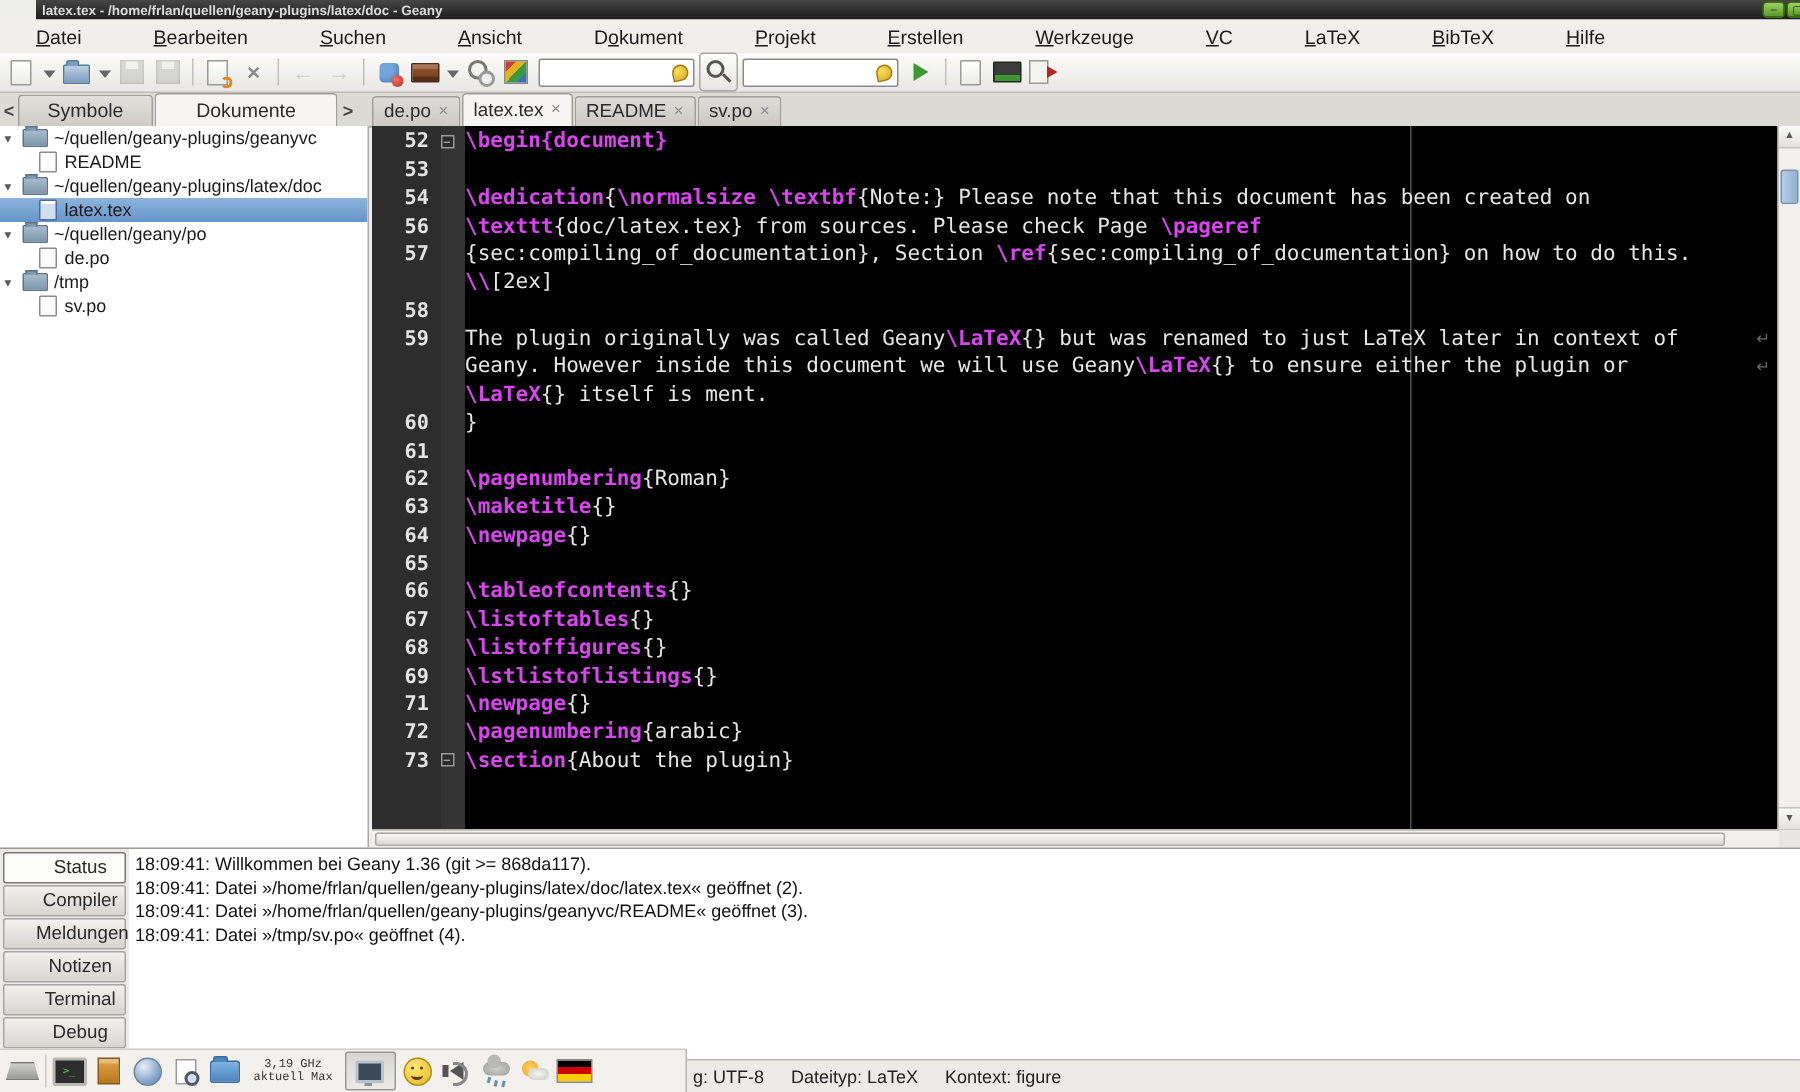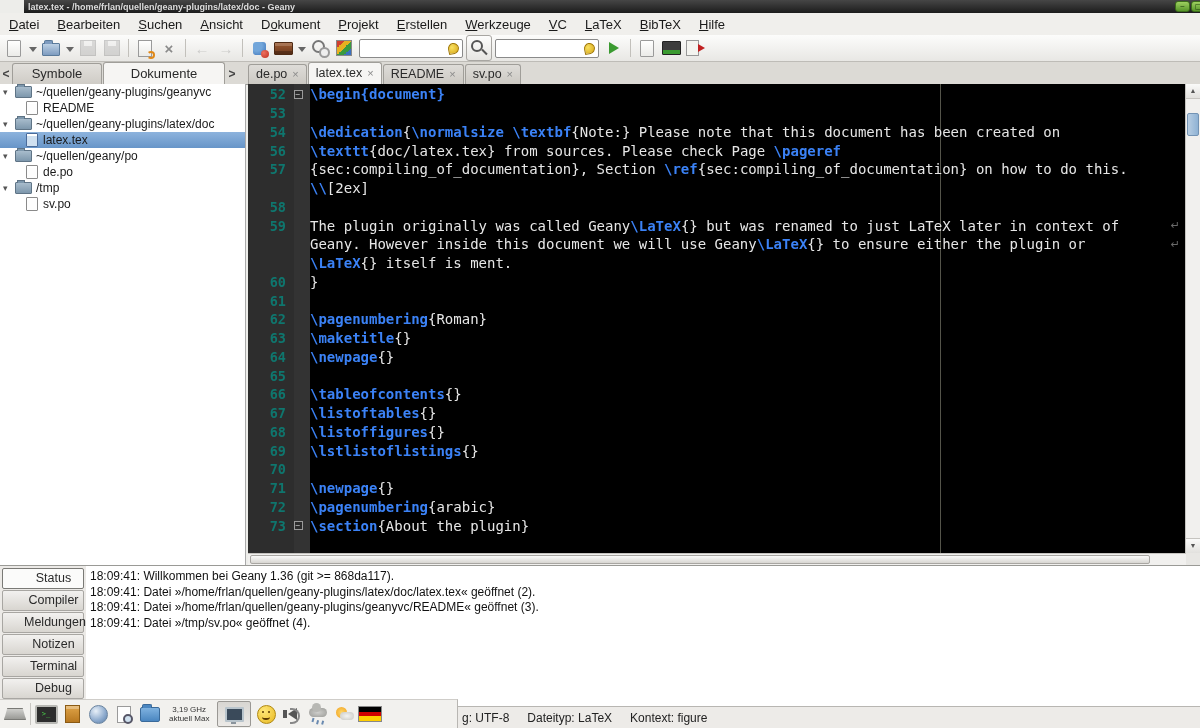--- a/index.html
+++ b/index.html
@@ -8,21 +8,21 @@
   
   #titlebar{position:absolute;left:0;top:0;width:1200px;height:13px;
     background:linear-gradient(#464646,#1c1c1c);display:flex;align-items:center;margin-left:24px;}
   #title-text{color:#dcdcdc;font-size:9px;font-weight:bold;padding-left:4px;white-space:nowrap;}
   #win-controls{position:absolute;right:2px;top:1px;display:flex;gap:1px;}
   .winbtn{width:15px;height:11px;border-radius:3px;background:linear-gradient(#9ed060,#58962a);
     border:1px solid #3c6e1a;color:#1d3d0c;font-size:8px;line-height:9px;text-align:center;box-sizing:border-box;}
   
   #menubar{position:absolute;left:0;top:13px;width:1200px;height:22px;background:#f0efec;
     border-bottom:1px solid #cccac5;display:flex;align-items:center;}
-  .menu-item{padding:0 9px;font-size:13px;color:#1a1a1a;line-height:21px;}
+  .menu-item{padding:0 24px;font-size:13px;color:#1a1a1a;line-height:21px;}
   .menu-item u{text-decoration:underline;}
   
   #toolbar{position:absolute;left:0;top:35px;width:1200px;height:27px;
     background:linear-gradient(#fcfcfb,#e8e7e4);border-bottom:1px solid #bebcb7;
     display:flex;align-items:center;padding-left:2px;box-sizing:border-box;}
   .tbi{width:24px;height:24px;display:flex;align-items:center;justify-content:center;flex:none;}
   .tbi.narrow{width:13px;}
   .tbsep{width:1px;height:18px;background:#c2c0bb;margin:0 4px;flex:none;}
   .dis{opacity:.35;filter:grayscale(1);}
   .tbtxt{font-size:15px;color:#8a8a8a;font-weight:bold;line-height:1;}
@@ -73,25 +73,25 @@
   .doc-icon{width:10px;height:12px;background:#fdfdfd;border:1px solid #8a8a8a;border-radius:1px;flex:none;margin:0 5px 0 2px;box-shadow:inset 0 2px 0 #fff;}
   .doc-icon.current{background:#cfe0f0;border-color:#4a6b9a;}
   .child{padding-left:24px;}
   
   #editor{position:absolute;left:248px;top:84px;width:952px;height:469px;background:#000;overflow:hidden;}
   #gutter-num{position:absolute;left:0;top:0;bottom:0;width:46px;background:#2d2d2d;}
   #gutter-fold{position:absolute;left:46px;top:0;bottom:0;width:16px;background:#333;}
   #longline{position:absolute;left:692px;top:0;bottom:0;width:1px;background:#54544a;}
   #code{position:absolute;left:0;top:1px;right:14px;font-family:"DejaVu Sans Mono","Liberation Mono",monospace;font-size:14px;}
   .crow{height:18.76px;display:flex;align-items:center;position:relative;}
-  .ln{width:38px;text-align:right;color:#0f766e;font-weight:bold;flex:none;font-size:13.5px;}
+  .ln{width:38px;text-align:right;color:#e5e5e5;font-weight:bold;flex:none;font-size:13.5px;}
   .fm{width:24px;flex:none;display:flex;align-items:center;justify-content:center;}
   .foldbox{width:9px;height:9px;border:1px solid #9a9a9a;background:#2b2b2b;color:#c8c8c8;font-size:8px;line-height:7px;text-align:center;box-sizing:border-box;}
   .cseg{white-space:pre;}
-  .c{color:#3b82f6;font-weight:bold;text-align:right;}
+  .c{color:#d946ef;font-weight:bold;text-align:right;}
   .t{color:#e6e6e6;}
   .wrapmark{position:absolute;right:6px;color:#6a6a6a;font-size:11px;font-family:"DejaVu Sans",sans-serif;}
   #vscroll{position:absolute;right:0;top:0;bottom:0;width:14px;background:#f1f0ee;border-left:1px solid #c6c4c0;}
   .sbtn{position:absolute;left:0;width:14px;height:14px;font-size:7px;color:#555;text-align:center;line-height:14px;background:linear-gradient(#fafaf9,#e2e1de);border-bottom:1px solid #c6c4c0;}
   #vthumb{position:absolute;left:1px;top:29px;width:12px;height:23px;background:linear-gradient(90deg,#b7cde2,#8fb2d4);border:1px solid #7393b4;border-radius:2px;box-sizing:border-box;}
   #hscroll{position:absolute;left:248px;top:553px;width:938px;height:12px;background:#f1f0ee;border-top:1px solid #c6c4c0;}
   #hthumb{position:absolute;left:2px;top:1px;width:900px;height:9px;background:linear-gradient(#fafaf9,#d8d6d2);border:1px solid #a8a6a2;border-radius:2px;box-sizing:border-box;}
   #scorner{position:absolute;left:1186px;top:553px;width:14px;height:12px;background:#e8e7e4;}
   
   #msgwin{position:absolute;left:0;top:565px;width:1200px;height:141px;background:#fff;border-top:1px solid #9a9a96;}
@@ -113,21 +113,21 @@
   .dksep{width:1px;height:22px;background:#c8c6c2;margin:0 2px;flex:none;}
   .i-desktop{width:20px;height:10px;background:linear-gradient(#cfcfcc,#9a9a96);border:1px solid #7a7a76;
     clip-path:polygon(15% 0,85% 0,100% 100%,0 100%);}
   .i-term{width:19px;height:15px;background:#2d2d2d;border:2px solid #b8b8b4;border-radius:2px;color:#4ad04a;font-size:7px;line-height:14px;text-align:center;font-family:"DejaVu Sans Mono",monospace;}
   .i-pkg{width:13px;height:16px;background:linear-gradient(#e0a448,#b87820);border:1px solid #8a5a14;box-shadow:inset 0 3px 0 rgba(255,255,255,.3);}
   .i-globe{width:17px;height:17px;border-radius:50%;background:radial-gradient(circle at 35% 30%,#e8f0f8,#8aa8cc 60%,#5a7aa0);border:1px solid #6a84a0;}
   .i-docsearch{width:12px;height:15px;background:#fdfdfd;border:1px solid #9a9a9a;position:relative;}
   .i-docsearch:after{content:"";position:absolute;right:-3px;bottom:-2px;width:6px;height:6px;border:2px solid #556;border-radius:50%;background:#cfe0ee;}
   .i-folder{width:18px;height:13px;background:linear-gradient(#7fb2e0,#4a86c0);border:1px solid #3a6a9a;border-radius:2px;position:relative;}
   .i-folder:before{content:"";position:absolute;left:1px;top:-4px;width:8px;height:3px;background:#4a86c0;border:1px solid #3a6a9a;border-bottom:none;border-radius:2px 2px 0 0;}
-  #cpu-label{font-size:8px;color:#333;text-align:center;line-height:9px;margin:0 6px;flex:none;}
+  #cpu-label{font-size:8px;color:#333;text-align:center;line-height:9px;margin:0 6px;flex:none;font-family:Liberation Mono, monospace;}
   #winlist-btn{width:32px;height:24px;background:linear-gradient(#d8d6d2,#eceae7);border:1px solid #9a9894;border-radius:2px;
     display:flex;align-items:center;justify-content:center;flex:none;margin:0 2px;}
   .i-monitor{width:15px;height:11px;background:#3a4a5a;border:2px solid #b8c4cc;border-radius:1px;position:relative;}
   .i-monitor:after{content:"";position:absolute;left:4px;bottom:-4px;width:5px;height:2px;background:#8a949c;}
   .i-smiley{width:17px;height:17px;border-radius:50%;background:radial-gradient(circle at 35% 30%,#ffe878,#e8b820);border:1px solid #b08810;position:relative;}
   .i-smiley:before{content:"";position:absolute;left:4px;top:5px;width:2px;height:2px;background:#5a3a00;border-radius:50%;box-shadow:6px 0 0 #5a3a00;}
   .i-smiley:after{content:"";position:absolute;left:4px;top:8px;width:8px;height:4px;border-bottom:2px solid #5a3a00;border-radius:50%;}
   .i-speaker{width:0;height:0;border-right:9px solid #555;border-top:6px solid transparent;border-bottom:6px solid transparent;position:relative;}
   .i-speaker:before{content:"";position:absolute;left:-5px;top:-4px;width:4px;height:8px;background:#555;}
   .i-speaker:after{content:"";position:absolute;left:2px;top:-6px;width:8px;height:12px;border:2px solid #888;border-left:none;border-radius:0 10px 10px 0;}
@@ -409,25 +409,20 @@
           <span class="ln">68</span>
           <span class="fm"></span>
           <span class="cseg"><span class="c">\listoffigures</span><span class="t">{}</span></span>
         </div>
         <div class="crow">
           <span class="ln">69</span>
           <span class="fm"></span>
           <span class="cseg"><span class="c">\lstlistoflistings</span><span class="t">{}</span></span>
         </div>
         <div class="crow">
-          <span class="ln">70</span>
-          <span class="fm"></span>
-          <span class="cseg"></span>
-        </div>
-        <div class="crow">
           <span class="ln">71</span>
           <span class="fm"></span>
           <span class="cseg"><span class="c">\newpage</span><span class="t">{}</span></span>
         </div>
         <div class="crow">
           <span class="ln">72</span>
           <span class="fm"></span>
           <span class="cseg"><span class="c">\pagenumbering</span><span class="t">{arabic}</span></span>
         </div>
         <div class="crow">

